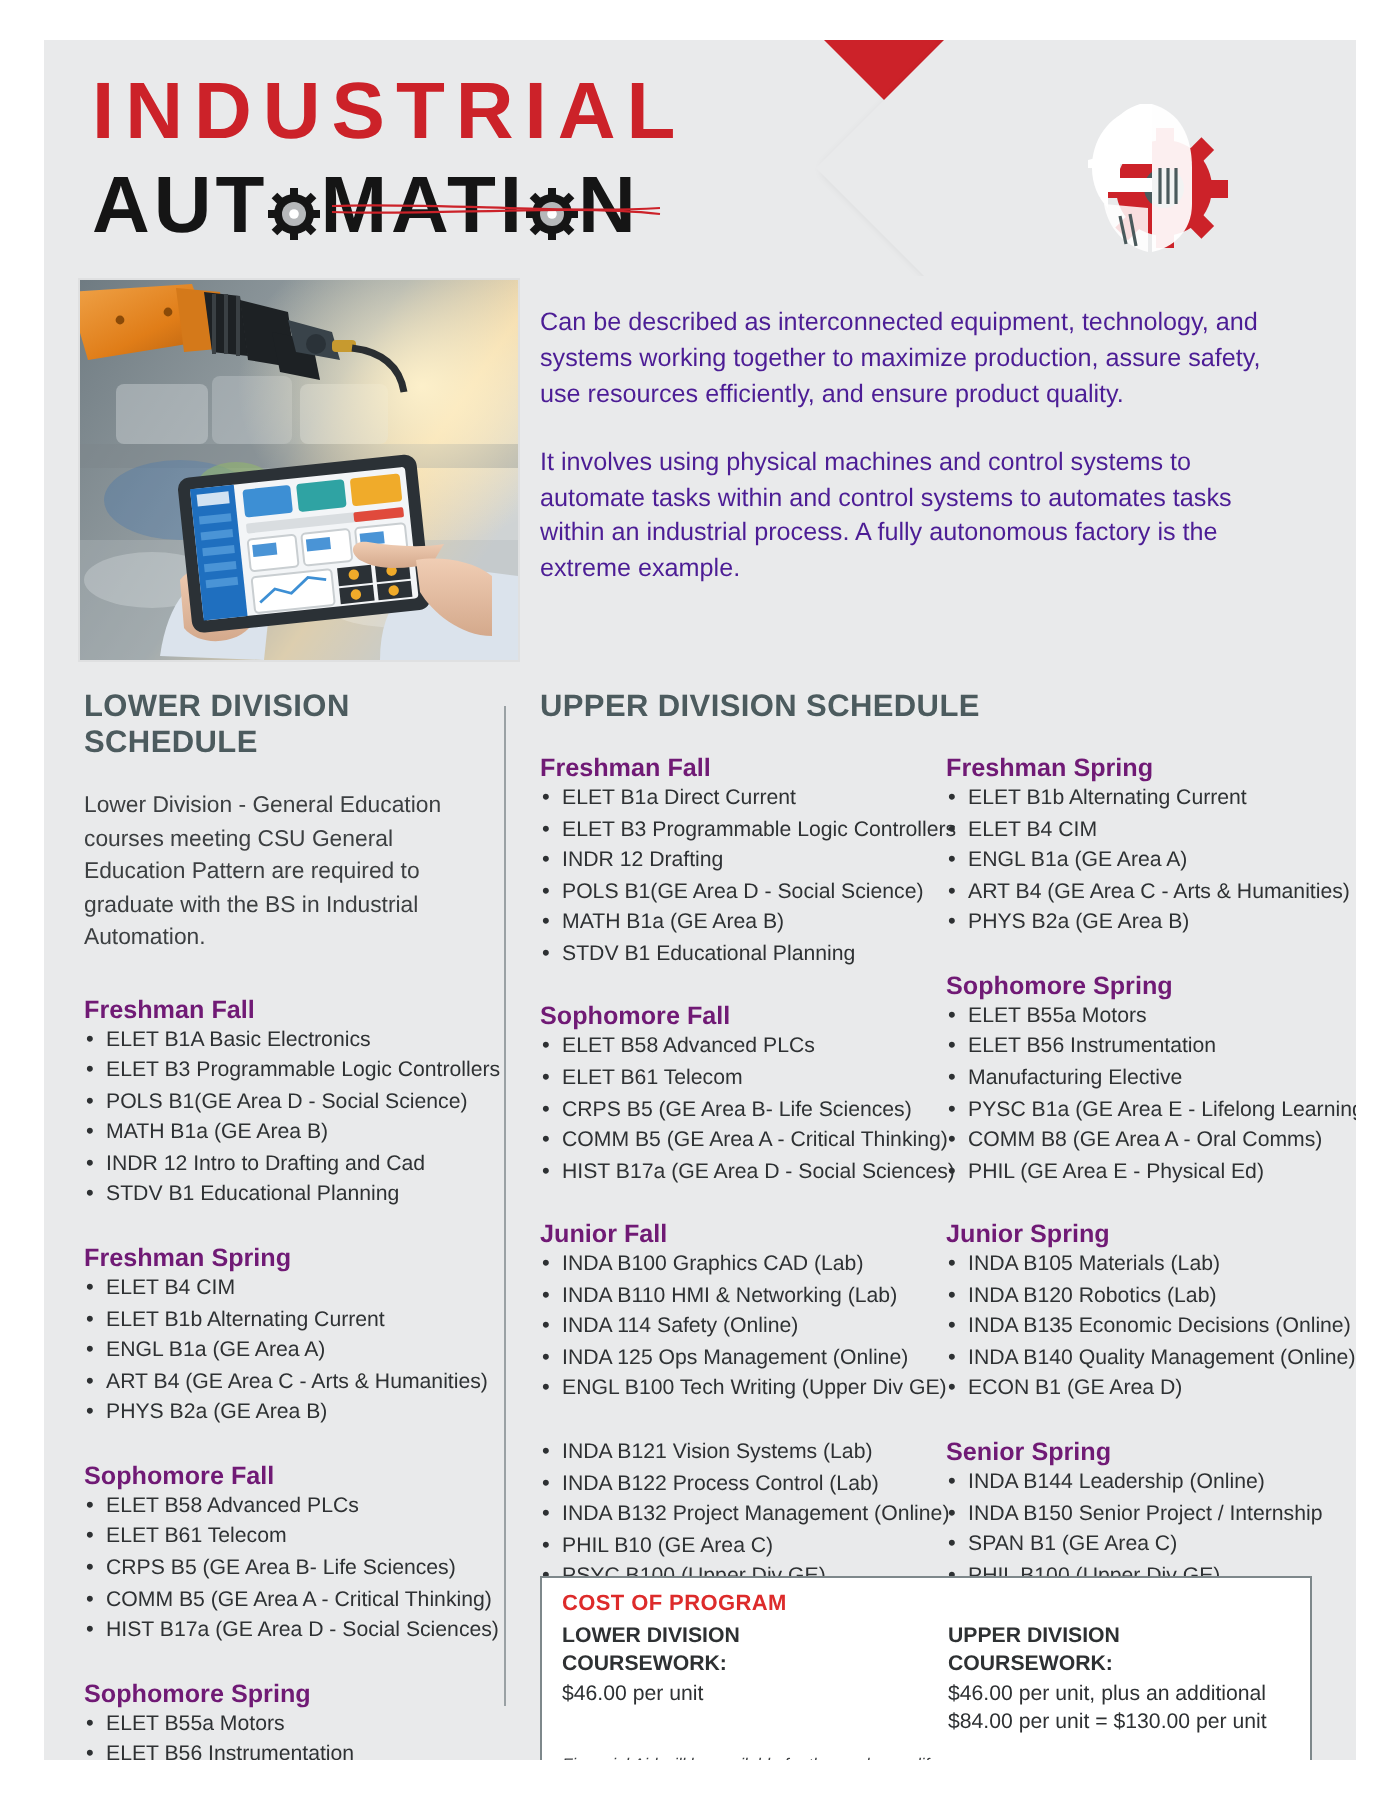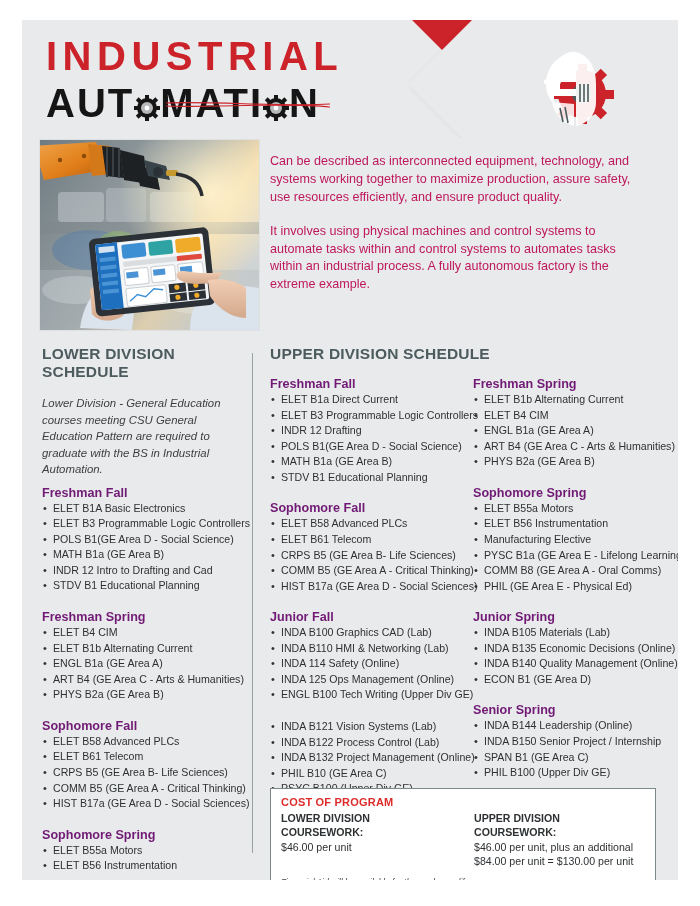--- a/index.html
+++ b/index.html
@@ -144,21 +144,21 @@
     position: absolute;
     left: 248px;
     top: 133px;
     width: 372px;
     z-index: 7;
   }
   #intro p {
     margin: 0 0 16px 0;
     font-size: 12.6px;
     line-height: 1.42;
-    color: #be185d;
+    color: #4c1d95;
   }
 
   
   #schedules {
     position: absolute;
     left: 0;
     top: 325px;
     width: 656px;
     height: 535px;
   }
@@ -188,25 +188,24 @@
     left: 248px;
     top: 0;
     width: 392px;
   }
   .upper-grid {
     display: flex;
     gap: 14px;
   }
   .upper-sub { width: 189px; }
   .lead-note {
-    font-style: italic;
     font-size: 11.4px;
     line-height: 1.45;
     color: #3c3f41;
-    margin: 0 0 8px 0;
+    margin: 0 0 20px 0;
   }
   .term { margin-bottom: 16px; }
   .term-name {
     color: #701a75;
     font-weight: bold;
     font-size: 12.6px;
     margin: 0 0 1px 0;
   }
   ul.courses {
     list-style: none;
@@ -588,20 +587,21 @@
                 <li>Manufacturing Elective</li>
                 <li>PYSC B1a (GE Area E - Lifelong Learning)</li>
                 <li>COMM B8 (GE Area A - Oral Comms)</li>
                 <li>PHIL (GE Area E - Physical Ed)</li>
               </ul>
             </div>
             <div class="term">
               <div class="term-name">Junior Spring</div>
               <ul class="courses">
                 <li>INDA B105 Materials (Lab)</li>
+                <li>INDA B120 Robotics (Lab)</li>
                 <li>INDA B135 Economic Decisions (Online)</li>
                 <li>INDA B140 Quality Management (Online)</li>
                 <li>ECON B1 (GE Area D)</li>
               </ul>
             </div>
             <div class="term">
               <div class="term-name">Senior Spring</div>
               <ul class="courses">
                 <li>INDA B144 Leadership (Online)</li>
                 <li>INDA B150 Senior Project / Internship</li>

